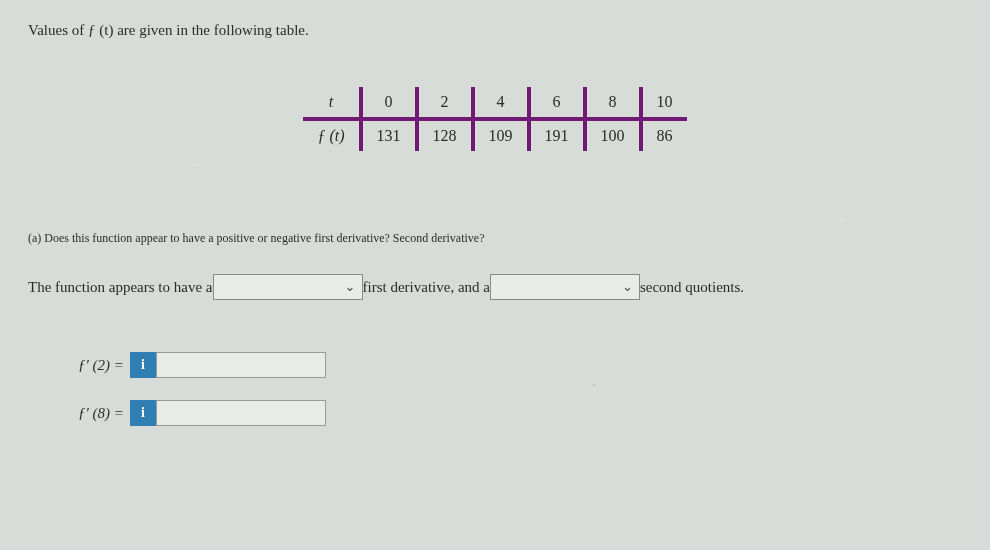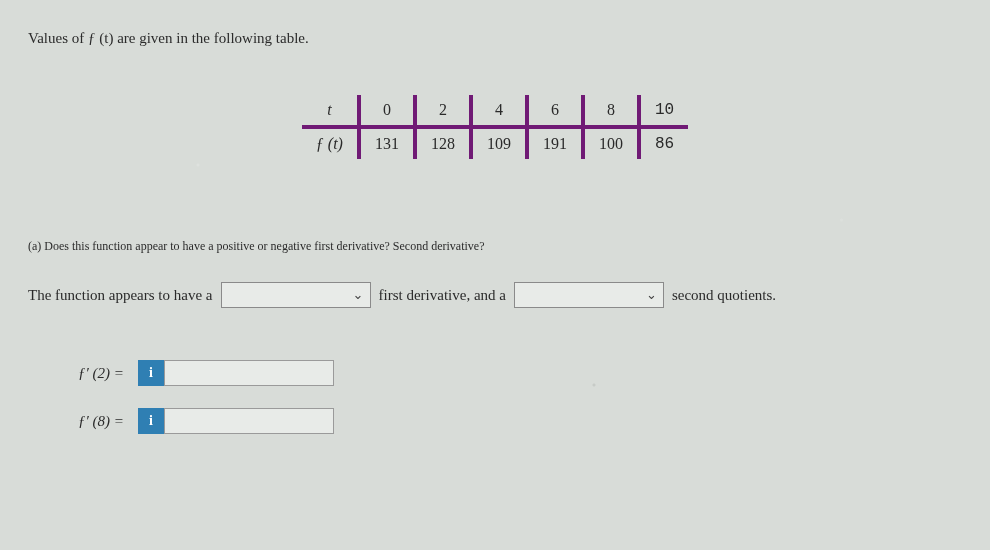--- a/index.html
+++ b/index.html
@@ -10,21 +10,21 @@
       background-image:
         radial-gradient(circle at 20% 30%, rgba(255,255,255,0.15) 1px, transparent 2px),
         radial-gradient(circle at 60% 70%, rgba(0,0,0,0.08) 1px, transparent 2px),
         radial-gradient(circle at 85% 40%, rgba(255,255,255,0.1) 1px, transparent 2px);
       font-family: Georgia, 'Times New Roman', serif;
       color: #2a2a2a;
       position: relative;
       overflow: hidden;
     }
     .content {
-      padding: 30px 28px;
+      padding: 22px 28px;
     }
     .intro {
       font-size: 15px;
       color: #2b2b2b;
       margin-bottom: 48px;
     }
     .table-wrap {
       display: flex;
       justify-content: center;
       margin-bottom: 80px;
@@ -45,32 +45,31 @@
     table.data-table tr:last-child td:first-child {
       font-style: italic;
     }
     table.data-table tr:first-child td:first-child { border-top: none; border-left: none; }
     table.data-table tr:first-child td:last-child { border-top: none; border-right: none; }
     table.data-table tr:last-child td:first-child { border-bottom: none; border-left: none; }
     table.data-table tr:last-child td:last-child { border-bottom: none; border-right: none; }
     table.data-table tr:first-child td { border-top: none; }
     table.data-table tr:last-child td { border-bottom: none; }
     table.data-table td:first-child { border-left: none; }
-    table.data-table td:last-child { border-right: none; font-family: Liberation Mono, monospace; }
+    table.data-table td:last-child { border-right: none; }
 
     .part-a, .part-b {
       font-size: 12px;
       color: #2b2b2b;
     }
     .part-a { margin-bottom: 28px; }
     .sentence-row {
       display: flex;
       align-items: center;
       flex-wrap: wrap;
-      gap: 8px;
       font-size: 15px;
       margin-bottom: 52px;
     }
     .select-box {
       display: inline-flex;
       align-items: center;
       justify-content: flex-end;
       border: 1px solid #8a8a8a;
       background: #e8ebe8;
       height: 26px;
@@ -85,21 +84,21 @@
     .part-b { margin-bottom: 28px; }
     .est-row {
       display: flex;
       align-items: center;
       gap: 0;
       margin-bottom: 22px;
       font-size: 15px;
       font-family: 'Times New Roman', serif;
       padding-left: 50px;
     }
-    .est-label { font-style: italic; margin-right: 14px; }
+    .est-label { font-style: italic; margin-right: 6px; }
     .info-box {
       display: inline-flex;
       align-items: center;
       justify-content: center;
       width: 26px;
       height: 26px;
       background: #2f7fb3;
       color: #fff;
       font-weight: bold;
       font-family: Georgia, serif;

